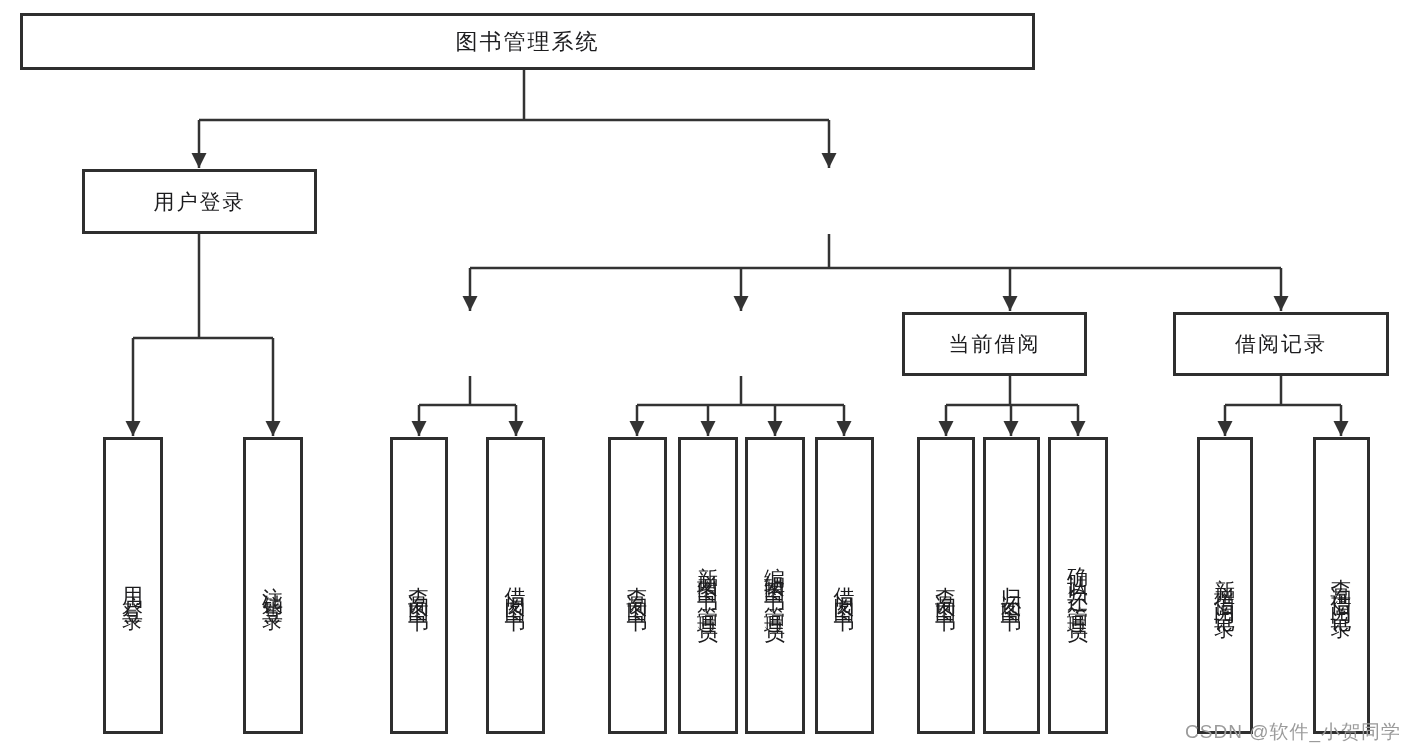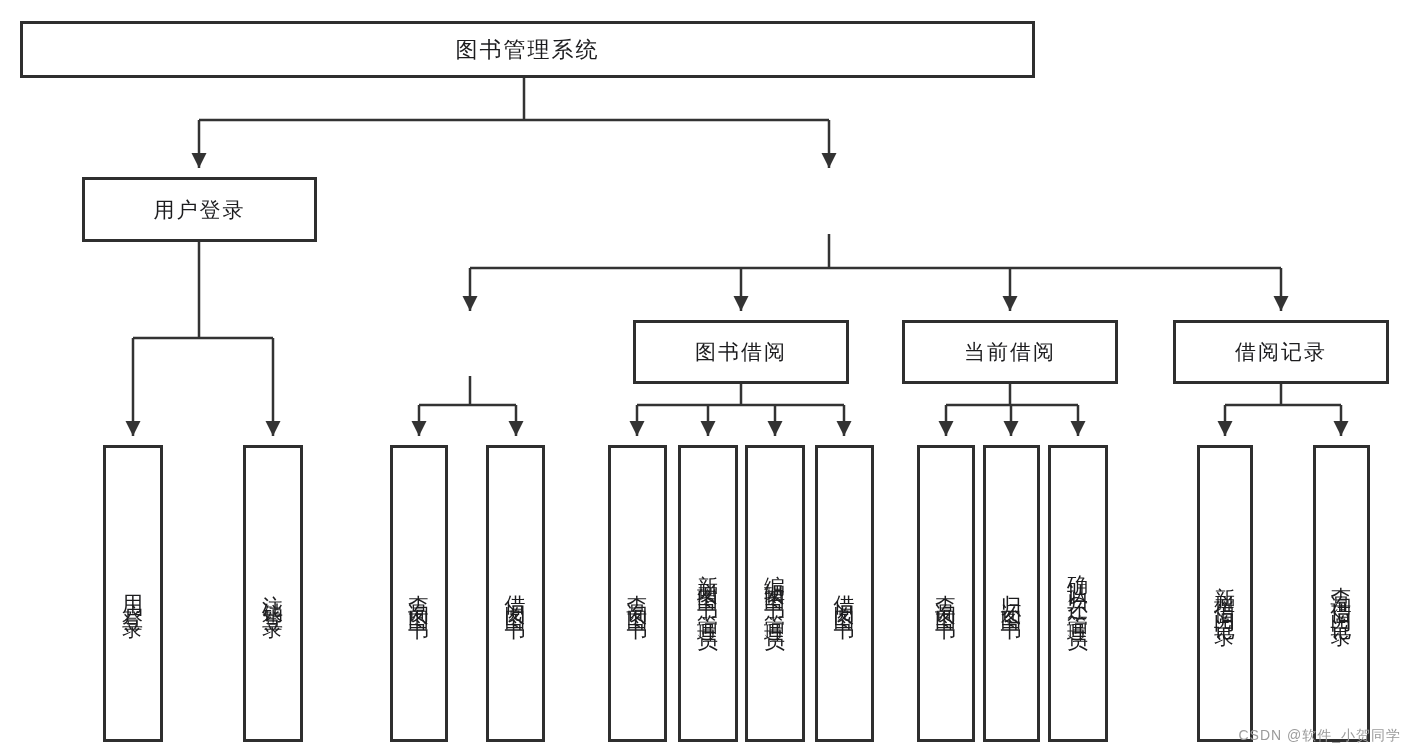--- a/index.html
+++ b/index.html
@@ -18,40 +18,39 @@
   }
   .box {
     position: absolute;
     box-sizing: border-box;
     border: 3px solid #2f2f2f;
     background: #ffffff;
     display: flex;
     align-items: center;
     justify-content: center;
     color: #1c1c1e;
-    margin-top: 8px;
   }
   .box.h span {
     font-size: 21px;
     letter-spacing: 2px;
     white-space: nowrap;
   }
   .box.title span { font-size: 22px; }
   .box.v span {
     writing-mode: vertical-rl;
     text-orientation: upright;
     font-size: 21px;
     letter-spacing: 8px;
     line-height: 1;
   }
   .watermark {
     position: absolute;
     right: 4px;
     bottom: 2px;
-    font-size: 14px;
+    font-size: 19px;
     letter-spacing: 1px;
     color: #9b9b9b;
     z-index: 5;
     white-space: nowrap;
   }
 </style>
 </head>
 <body>
 
 <div class="stage">
@@ -100,24 +99,21 @@
   </svg>
 
   <div class="box h title" style="left:20px; top:13px; width:1015px; height:57px;">
     <span>图书管理系统</span>
   </div>
 
   <div class="box h" style="left:82px; top:169px; width:235px; height:65px;">
     <span>用户登录</span>
   </div>
 
-  <div class="box h" style="left:633px; top:312px; width:216px; height:64px;">
-    <span>图书借阅</span>
-  </div>
-  <div class="box h" style="left:902px; top:312px; width:216px; height:64px;text-align:center;">
+  <div class="box h" style="left:902px; top:312px; width:185px; height:64px;text-align:center;">
     <span>当前借阅</span>
   </div>
   <div class="box h" style="left:1173px; top:312px; width:216px; height:64px;">
     <span>借阅记录</span>
   </div>
 
   <div class="box v" style="left:103px; top:437px; width:60px; height:297px;">
     <span>用户登录</span>
   </div>
   <div class="box v" style="left:243px; top:437px; width:60px; height:297px;">

